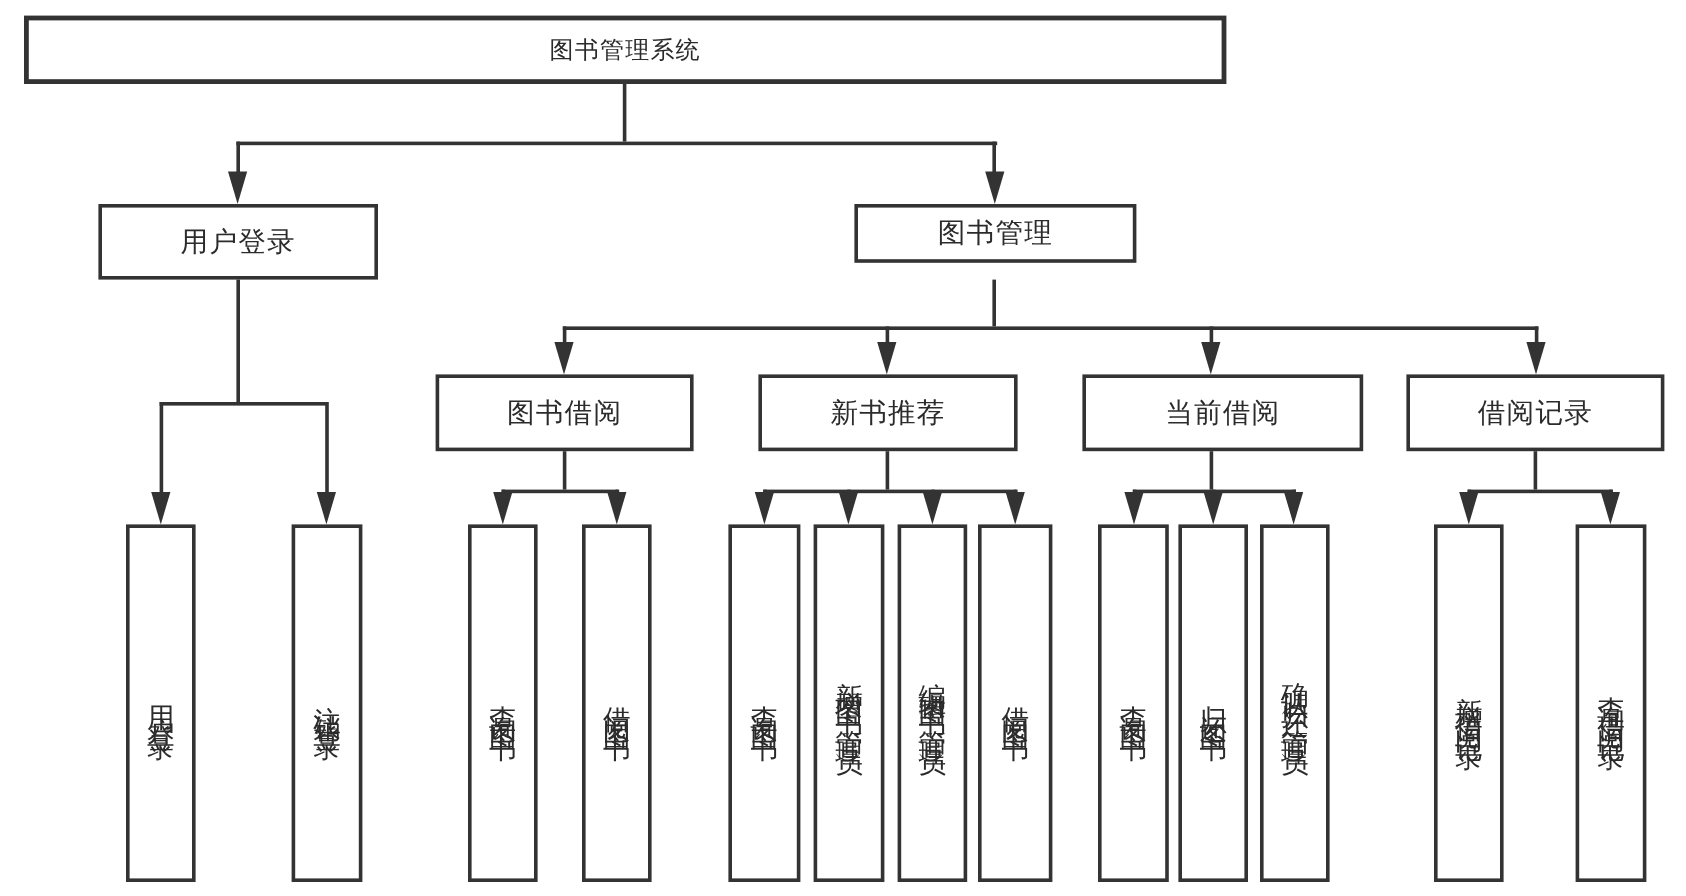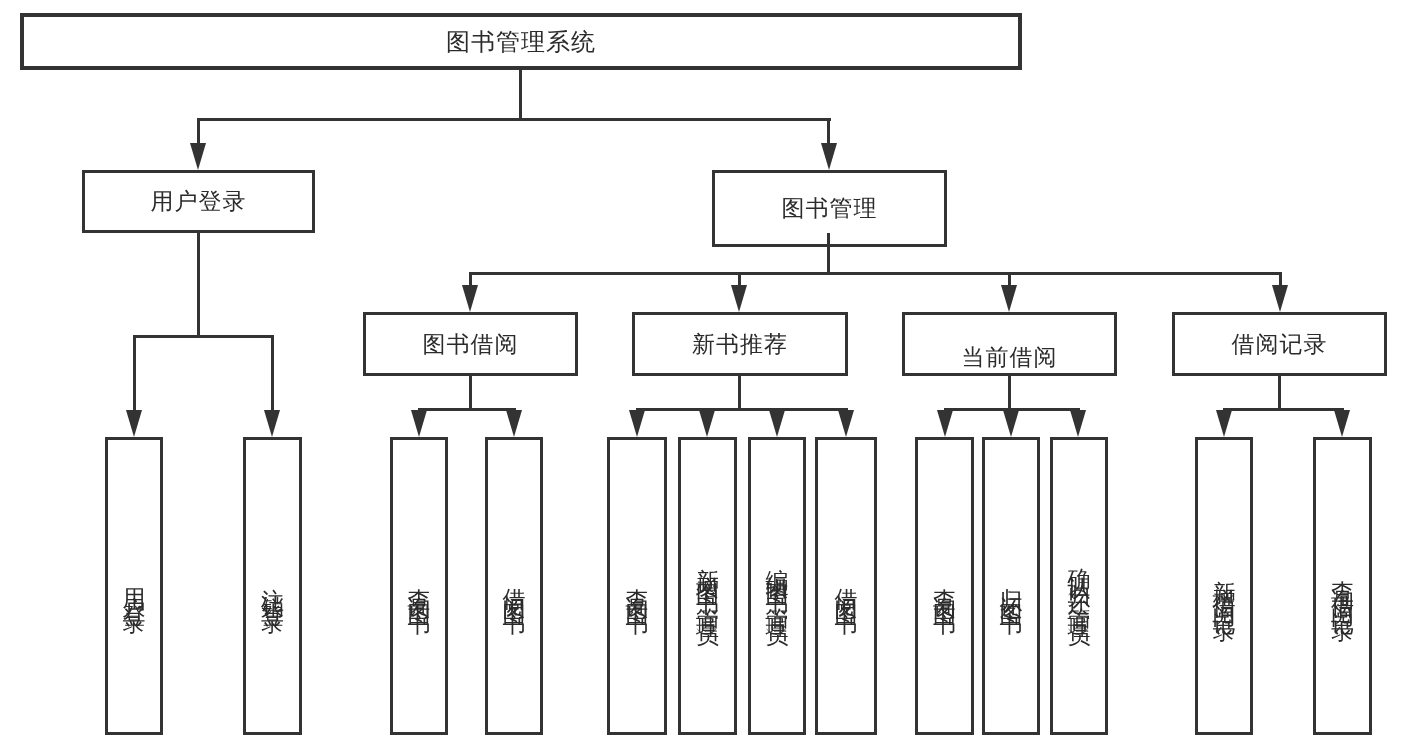--- a/index.html
+++ b/index.html
@@ -14,21 +14,21 @@
   .node{
     position:absolute;
     box-sizing:border-box;
     background:#ffffff;
     border:3px solid #333333;
     display:flex;align-items:center;justify-content:center;
     font-size:23px;
     letter-spacing:1px;
     color:#2b2b2b;
   }
-  .node.root{border-width:4px;font-size:24px;}
+  .node.root{border-width:4px;font-size:20px;}
   .leaf{
     position:absolute;
     box-sizing:border-box;
     top:437px;height:298px;width:58px;
     background:#ffffff;
     border:3px solid #333333;
     display:flex;align-items:center;justify-content:center;
     font-size:23px;
     color:#2b2b2b;
   }
@@ -69,21 +69,21 @@
   <div class="vline" style="left:519px;top:70px;height:48px;"></div>
   <div class="hline" style="left:197px;top:118px;width:634px;"></div>
   <div class="vline" style="left:197px;top:118px;height:28px;"></div>
   <div class="ah" style="left:190px;top:143px;"></div>
   <div class="vline" style="left:827px;top:118px;height:28px;"></div>
   <div class="ah" style="left:821px;top:143px;"></div>
 
   <div class="node" style="left:82px;top:170px;width:233px;height:63px;">
     <span>用户登录</span>
   </div>
-  <div class="node" style="left:712px;top:170px;width:235px;height:77px;">
+  <div class="node" style="left:712px;top:170px;width:235px;height:49px;">
     <span>图书管理</span>
   </div>
 
   <div class="vline" style="left:197px;top:233px;height:102px;"></div>
   <div class="hline" style="left:133px;top:335px;width:140px;"></div>
   <div class="vline" style="left:133px;top:335px;height:77px;"></div>
   <div class="ah" style="left:126px;top:410px;"></div>
   <div class="vline" style="left:271px;top:335px;height:77px;"></div>
   <div class="ah" style="left:264px;top:410px;"></div>
 
@@ -97,21 +97,21 @@
   <div class="ah" style="left:1001px;top:285px;"></div>
   <div class="vline" style="left:1279px;top:272px;height:16px;"></div>
   <div class="ah" style="left:1272px;top:285px;"></div>
 
   <div class="node" style="left:363px;top:312px;width:215px;height:64px;">
     <span>图书借阅</span>
   </div>
   <div class="node" style="left:632px;top:312px;width:216px;height:64px;">
     <span>新书推荐</span>
   </div>
-  <div class="node" style="left:902px;top:312px;width:215px;height:64px;align-items:flex-end;">
+  <div class="node" style="left:902px;top:312px;width:234px;height:64px;">
     <span>当前借阅</span>
   </div>
   <div class="node" style="left:1172px;top:312px;width:215px;height:64px;">
     <span>借阅记录</span>
   </div>
 
   <div class="vline" style="left:469px;top:376px;height:32px;"></div>
   <div class="hline" style="left:418px;top:408px;width:97px;"></div>
   <div class="vline" style="left:418px;top:408px;height:8px;"></div>
   <div class="ah" style="left:411px;top:410px;"></div>

